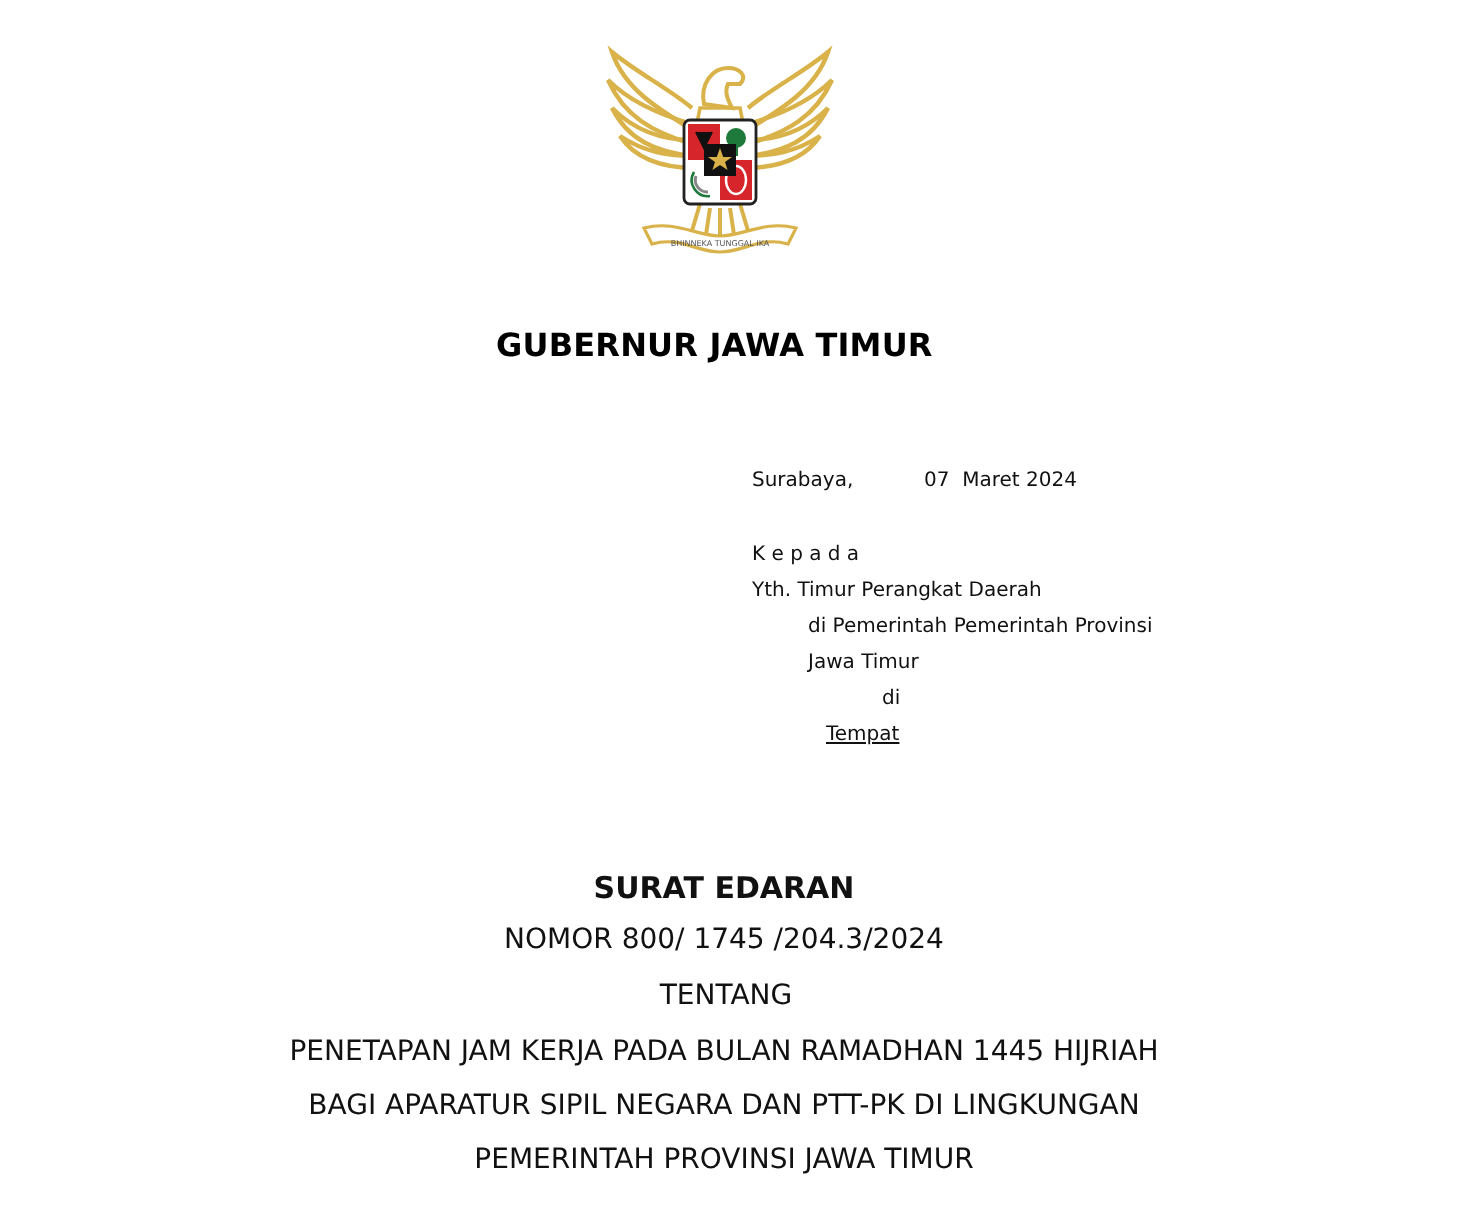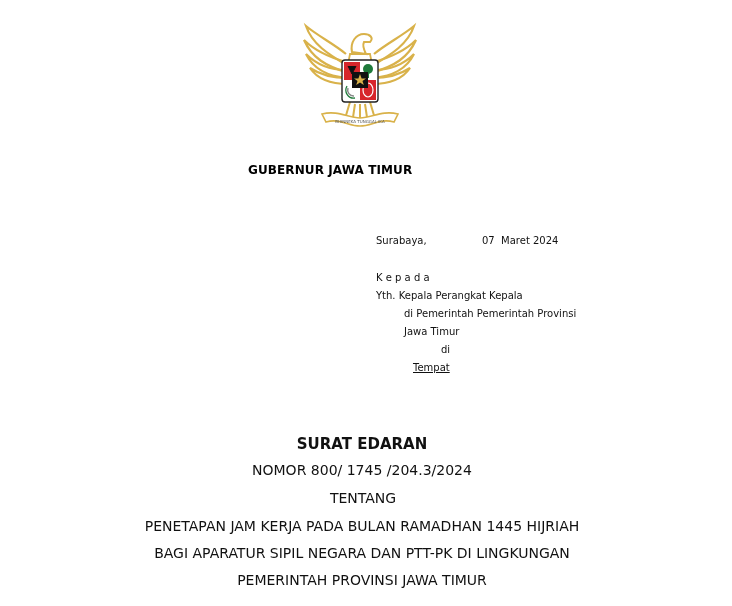--- a/index.html
+++ b/index.html
@@ -2,21 +2,21 @@
 <html><head>
 <meta charset="utf-8">
 <style>
   html, body { margin: 0; padding: 0; background: #ffffff; }
   body {
     width: 732px; height: 606px; position: relative; overflow: hidden;
     font-family: "DejaVu Sans", sans-serif; color: #111111;
   }
   .emblem { position: absolute; left: 298px; top: 14px; width: 124px; height: 124px; }
   .title {
-    position: absolute; left: 248px; top: 163px; font-size: 12px; font-weight: bold;
+    position: absolute; left: 248px; top: 163px; font-size: 16px; font-weight: bold;
     letter-spacing: 0.1px; color: #000;
   }
   .txt { position: absolute; font-size: 10px; font-family: "DejaVu Sans", sans-serif; white-space: pre; }
   .center-line {
     position: absolute; left: 0; width: 732px; text-align: center; font-size: 14px; white-space: pre;
   }
   .u { text-decoration: underline; text-align: center; }
   .bold15 { font-weight: bold; font-size: 15px; }
 </style>
 </head>
@@ -63,24 +63,24 @@
     <polygon points="62,60 63.6,64.5 68,64.5 64.5,67 65.8,71 62,68.5 58.2,71 59.5,67 56,64.5 60.4,64.5" fill="#D9B24A"></polygon>
 
     <path d="M24 100 C40 96, 50 104, 62 104 C74 104, 84 96, 100 100 L96 108 C82 104, 74 112, 62 112 C50 112, 42 104, 28 108 Z" fill="#fff" stroke="#D9B24A" stroke-width="1.6"></path>
     <text x="62" y="109" text-anchor="middle" font-size="4" fill="#555" font-family="DejaVu Sans, sans-serif">BHINNEKA TUNGGAL IKA</text>
   </svg>
 </div>
 
 <div class="title">GUBERNUR JAWA TIMUR</div>
 
 <div class="txt" style="left:376px; top:235px;">Surabaya,</div>
-<div class="txt" style="left:462px; top:235px;margin-left:20px;">07  Maret 2024</div>
+<div class="txt" style="left:462px; top:235px;">07  Maret 2024</div>
 
 <div class="txt" style="left:376px; top:272px;text-align:right;">K e p a d a</div>
-<div class="txt" style="left:376px; top:290px;">Yth. Kepala Perangkat Kepala</div>
+<div class="txt" style="left:376px; top:290px;">Yth. Timur Perangkat Daerah</div>
 <div class="txt" style="left:404px; top:308px;">di Pemerintah Pemerintah Provinsi</div>
 <div class="txt" style="left:404px; top:326px;">Jawa Timur</div>
 <div class="txt" style="left:404px; top:344px;margin-left:37px;">di</div>
 <div class="txt u" style="left:413px; top:362px;">Tempat</div>
 
 <div class="center-line bold15" style="top:435px; left:-4px;">SURAT EDARAN</div>
 <div class="center-line" style="top:462px; left:-4px;">NOMOR 800/ 1745 /204.3/2024</div>
 <div class="center-line" style="top:490px; left:-3px;">TENTANG</div>
 <div class="center-line" style="top:518px; left:-4px;">PENETAPAN JAM KERJA PADA BULAN RAMADHAN 1445 HIJRIAH</div>
 <div class="center-line" style="top:545px; left:-4px;">BAGI APARATUR SIPIL NEGARA DAN PTT-PK DI LINGKUNGAN</div>

